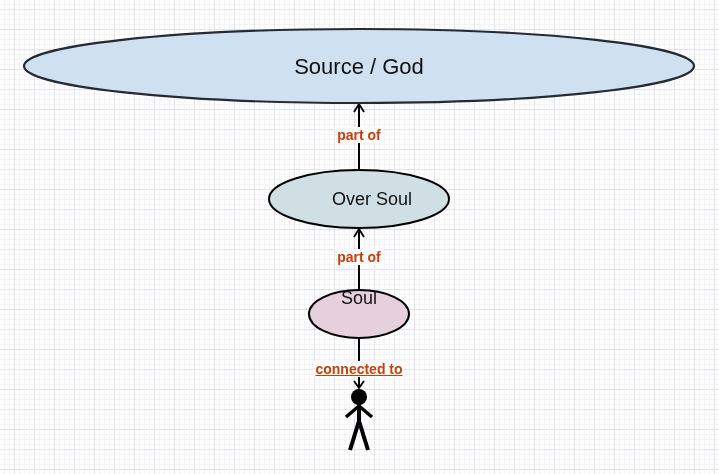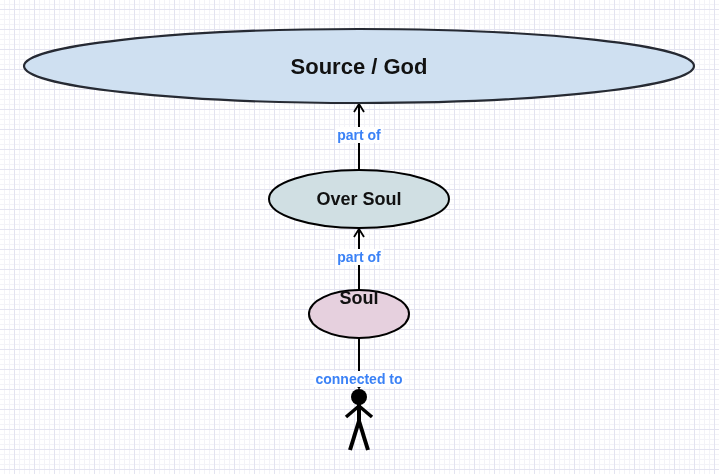--- a/index.html
+++ b/index.html
@@ -10,25 +10,25 @@
         linear-gradient(to right, #e3e3f0 1px, transparent 1px),
         linear-gradient(to bottom, #e3e3f0 1px, transparent 1px),
         linear-gradient(to right, #f3f3f8 1px, transparent 1px),
         linear-gradient(to bottom, #f3f3f8 1px, transparent 1px);
       background-size: 20px 20px, 20px 20px, 5px 5px, 5px 5px;
       background-position: 14px 9px, 14px 9px, 14px 9px, 14px 9px;
       font-family: "Liberation Sans", sans-serif;
     }
     svg.canvas { position: absolute; left: 0; top: 0; }
     .node-label {
-      position: absolute; font-weight: bold; color: #111;
+      position: absolute; font-weight: normal; color: #111;
       text-align: center; white-space: nowrap; transform: translate(-50%, -50%);
     }
     .edge-label {
-      position: absolute; font-weight: bold; color: #3b82f6; font-size: 14px;
+      position: absolute; font-weight: bold; color: #c2410c; font-size: 14px;
       text-align: center; white-space: nowrap; transform: translate(-50%, -50%);
       background: #ffffff; padding: 0 2px;
     }
   </style>
 </head>
 <body>
 
 <svg class="canvas" width="719" height="474" viewBox="0 0 719 474">
   <defs>
     <marker id="arrow" markerWidth="10" markerHeight="10" refX="5" refY="1" orient="0" markerUnits="userSpaceOnUse">
@@ -57,18 +57,18 @@
     <circle cx="359" cy="397" r="8" fill="#000"></circle>
     <line x1="359" y1="404" x2="359" y2="423" stroke="#000" stroke-width="4"></line>
     <line x1="346" y1="417" x2="359" y2="406" stroke="#000" stroke-width="3.5"></line>
     <line x1="372" y1="417" x2="359" y2="406" stroke="#000" stroke-width="3.5"></line>
     <line x1="359" y1="421" x2="350" y2="450" stroke="#000" stroke-width="4"></line>
     <line x1="359" y1="421" x2="368" y2="450" stroke="#000" stroke-width="4"></line>
   </g>
 </svg>
 
 <div class="node-label" style="left:359px; top:67px; font-size:22px;">Source / God</div>
-<div class="node-label" style="left:359px; top:199px; font-size:18px;">Over Soul</div>
+<div class="node-label" style="left:372px; top:199px; font-size:18px;">Over Soul</div>
 <div class="node-label" style="left:359px; top:298px; font-size:18px;">Soul</div>
 
 <div class="edge-label" style="left:359px; top:135px;">part of</div>
 <div class="edge-label" style="left:359px; top:257px;">part of</div>
-<div class="edge-label" style="left:359px; top:379px;">connected to</div>
+<div class="edge-label" style="left:359px; top:369px;text-decoration:underline;">connected to</div>
 
 </body></html>

